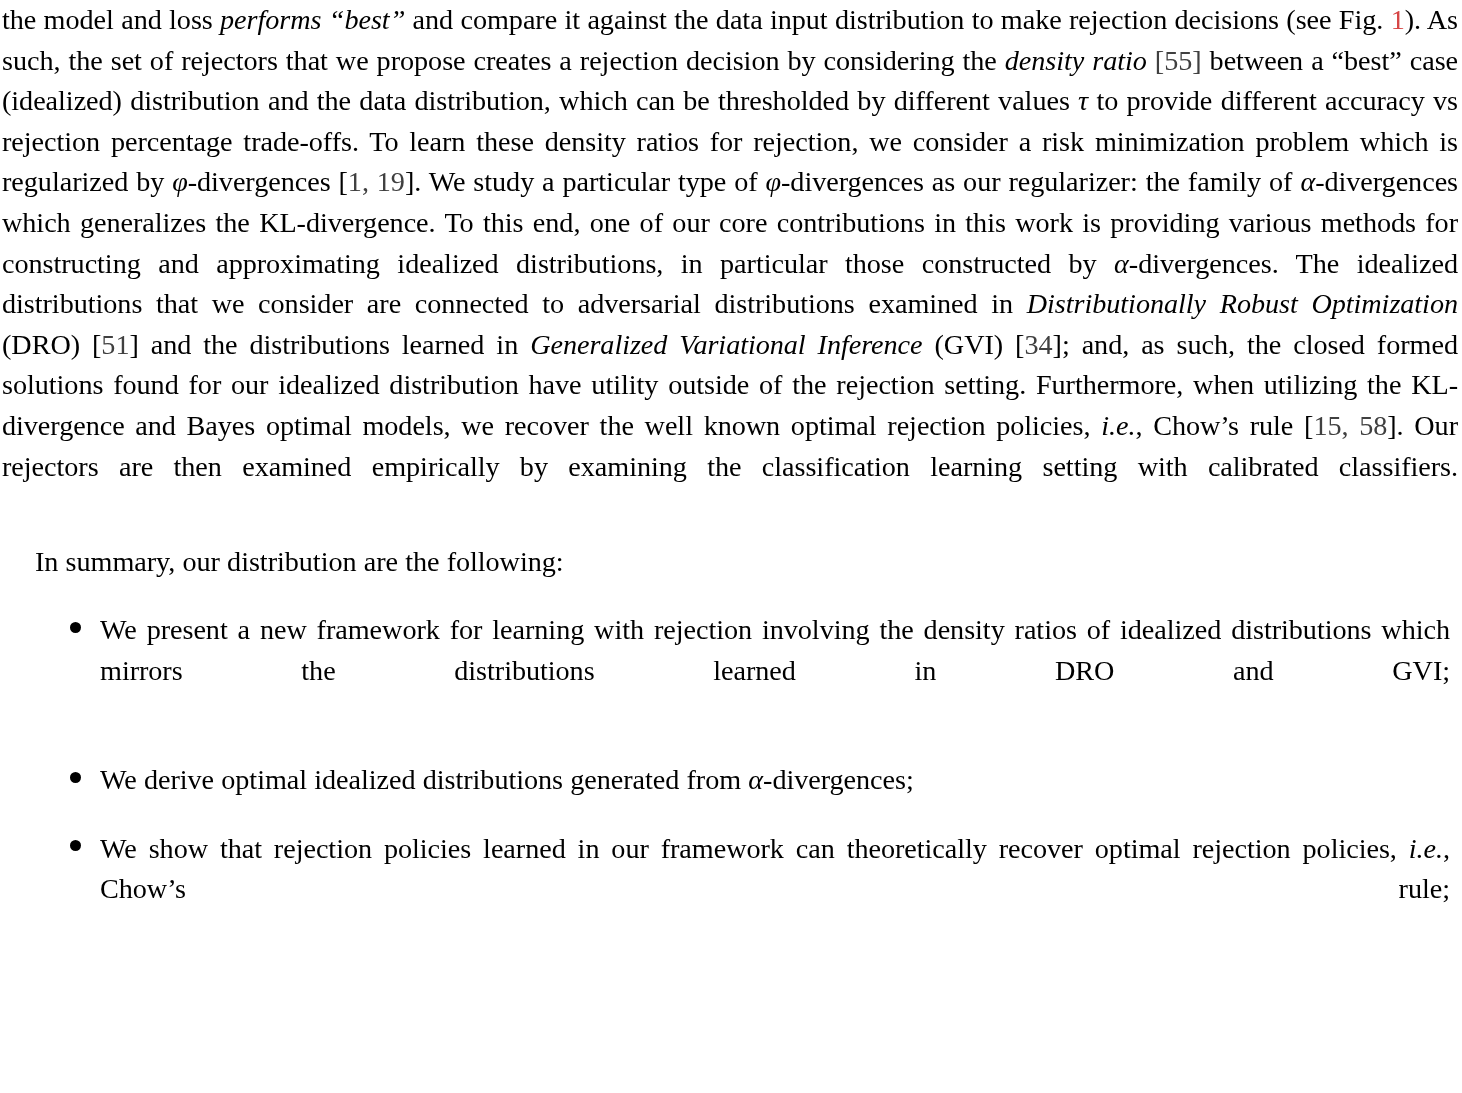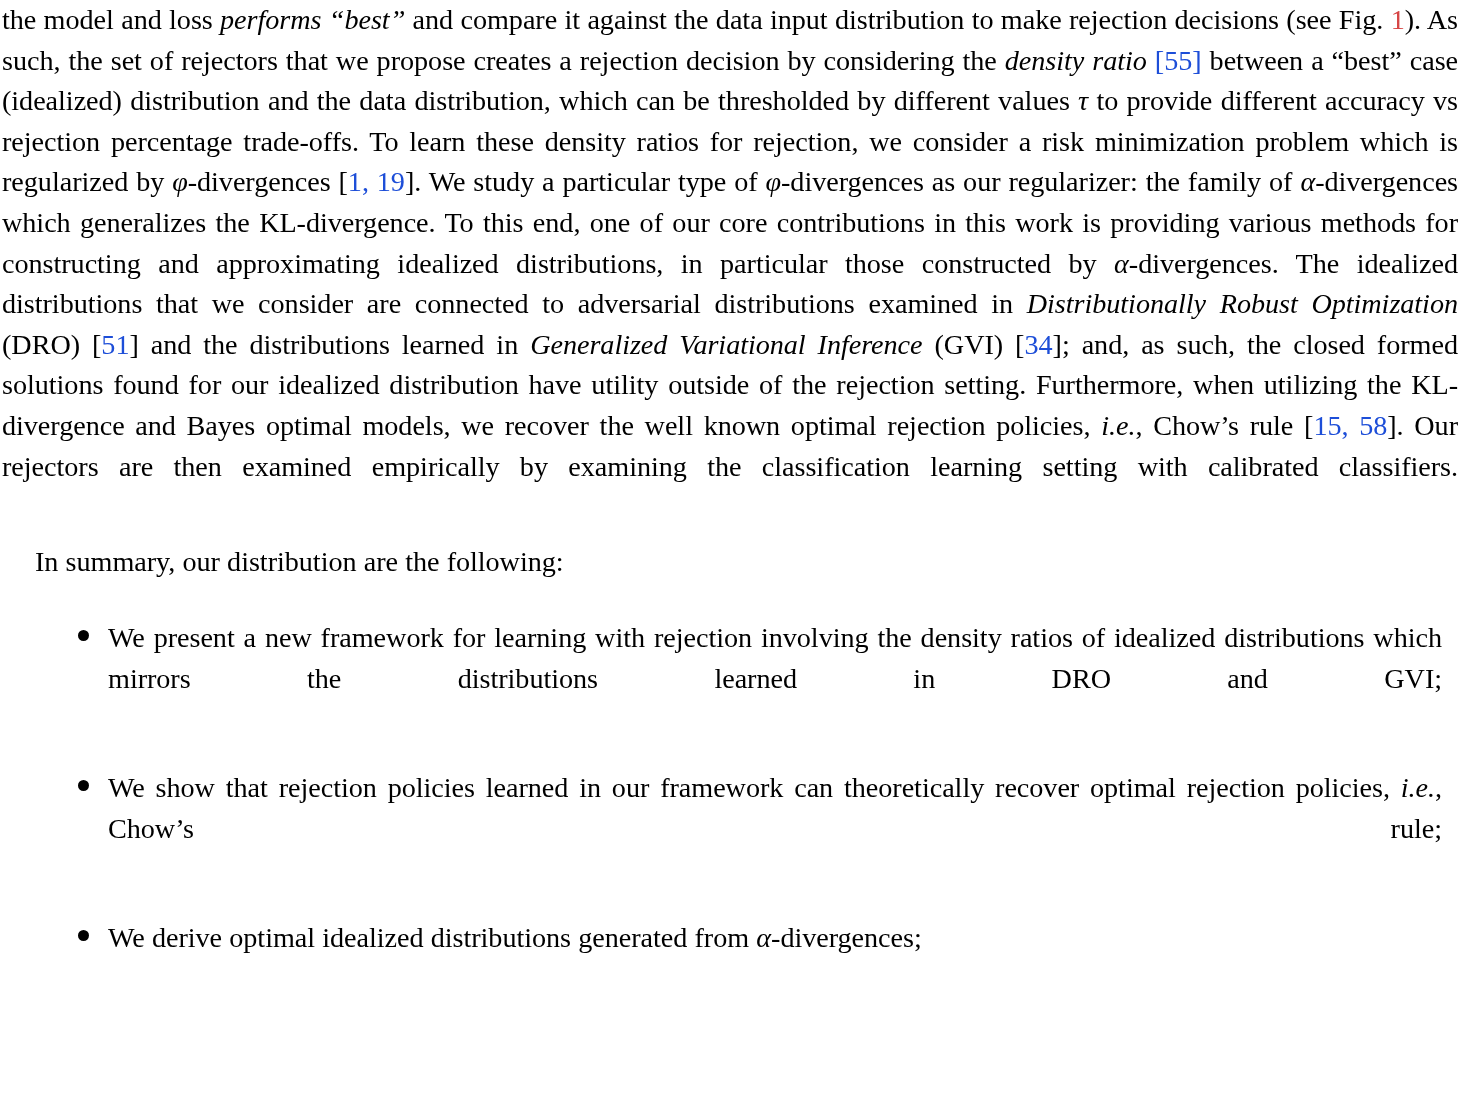--- a/index.html
+++ b/index.html
@@ -40,25 +40,25 @@
   
   .para::after {
     content: "";
     display: inline-block;
     width: 100%;
   }
   .para.nojust::after { display: none; }
 
   .it { font-style: italic; }
   .cite-red { color: #d64545; }
-  .cite-green { color: #1d4ed8; }
+  .cite-green { color: #404040; }
 
   
   .bullets {
-    margin: 16px;
+    margin: 8px;
     padding: 0;
     list-style: none;
   }
   .bullet-item {
     position: relative;
     padding-left: 92px;
     padding-right: 4px;
     font-size: 28.2px;
     line-height: 40.6px;
     text-align: justify;
@@ -105,21 +105,21 @@
   <div class="spacer-sm"></div>
 
   <p class="para indent nojust"><span>In summary, our distribution are the following:</span></p>
 
   <div class="spacer-md"></div>
 
   <ul class="bullets">
     <li class="bullet-item">
       <span class="bullet-dot"></span>
     <span>We present a new framework for learning with rejection involving the density ratios of idealized distributions which mirrors the distributions learned in DRO and GVI;</span></li>
+    <li class="bullet-item nojust">
+      <span class="bullet-dot"></span>
+    <span>We derive optimal idealized distributions generated from </span><span class="it">α</span><span>-divergences;</span></li>
     <li class="bullet-item">
       <span class="bullet-dot"></span>
     <span>We show that rejection policies learned in our framework can theoretically recover optimal rejection policies, </span><span class="it">i.e.</span><span>, Chow’s rule;</span></li>
-    <li class="bullet-item nojust">
-      <span class="bullet-dot"></span>
-    <span>We derive optimal idealized distributions generated from </span><span class="it">α</span><span>-divergences;</span></li>
   </ul>
 
 </div>
 
 </body></html>

